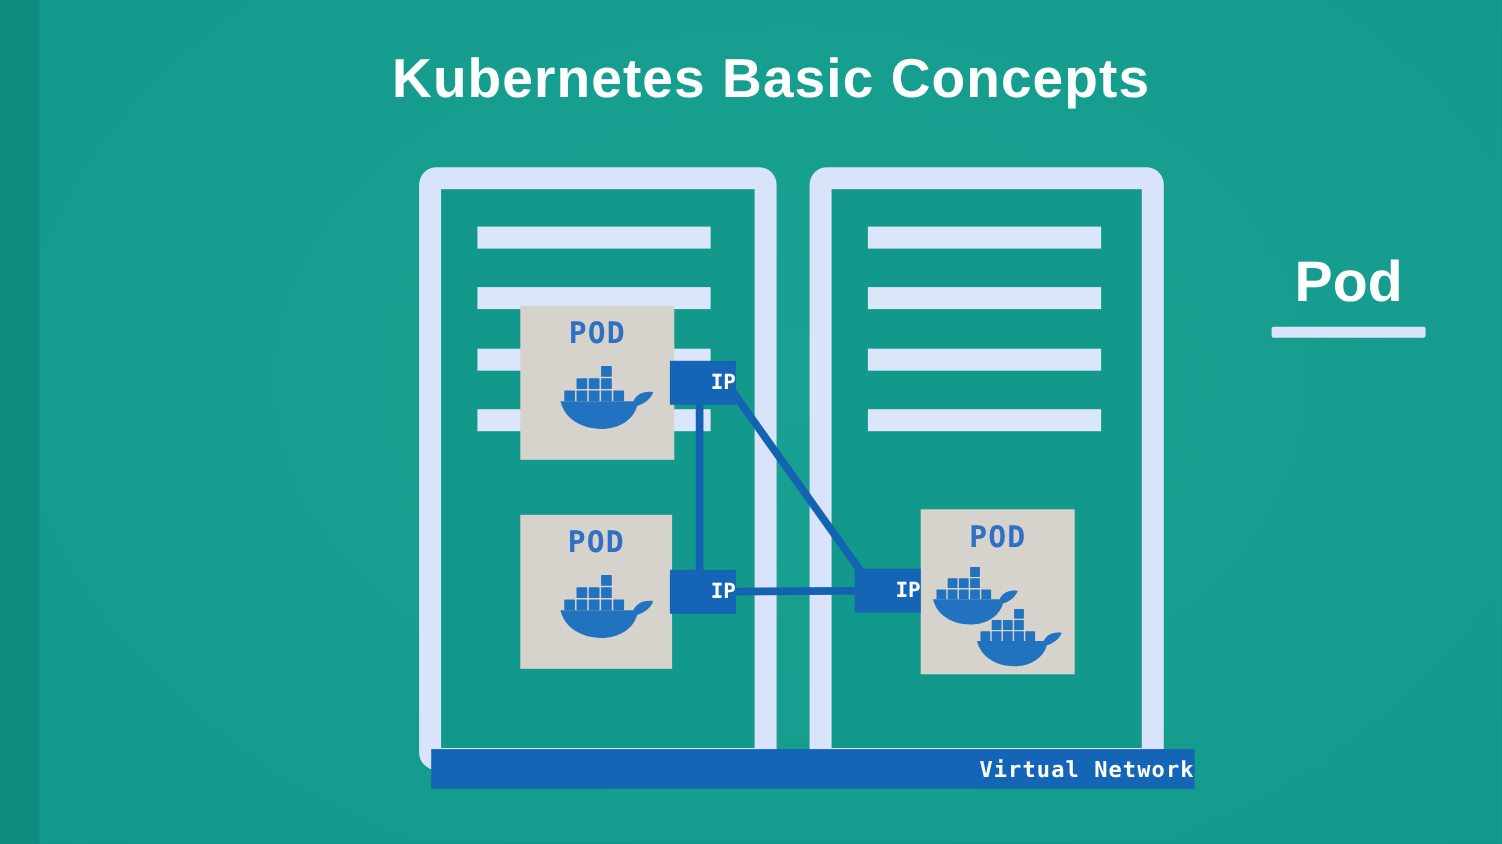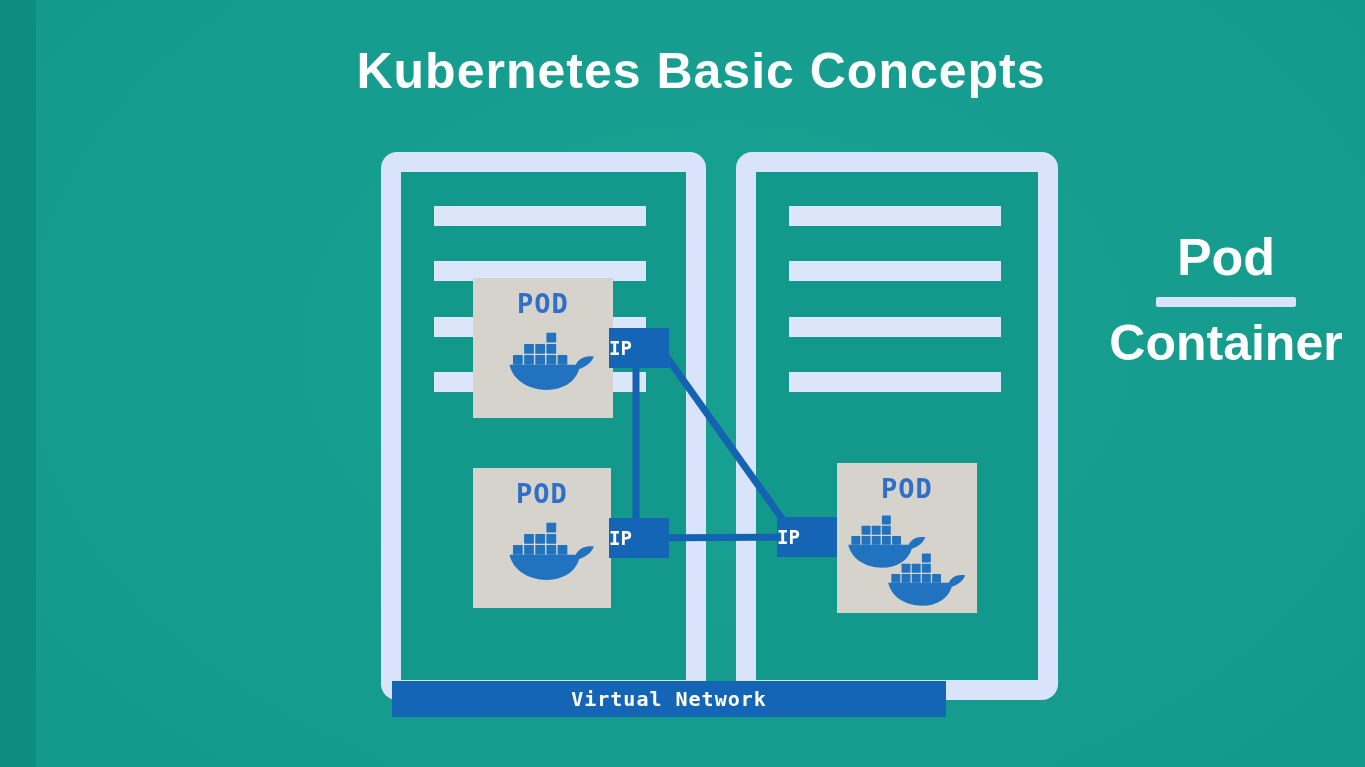--- a/index.html
+++ b/index.html
@@ -33,31 +33,31 @@
     font-family:"DejaVu Sans Mono", monospace; font-weight:bold;
     color:#2f6fc6; font-size:27px; letter-spacing:1px;
   }
   .whale { position:absolute; }
   .whale-a  { left:33px; top:52px; width:92px; }
   .whale-b1 { left:8px;  top:50px; width:84px; }
   .whale-b2 { left:48px; top:88px; width:84px; }
   
   .ip {
     position:absolute; width:60px; height:40px; background:#1565b6; z-index:4;
-    display:flex; align-items:center; justify-content:flex-start;
+    display:flex; align-items:center; justify-content:flex-end;
     color:#ffffff; font-family:"DejaVu Sans Mono", monospace; font-weight:bold; font-size:19px;
   }
   .ip-1 { left:573px; top:328px; }
   .ip-2 { left:573px; top:518px; }
   .ip-3 { left:741px; top:517px; }
   
   .vnet {
-    position:absolute; left:356px; top:681px; width:554px; height:36px;
+    position:absolute; left:356px; top:681px; width:657px; height:36px;
     background:#1565b6; z-index:5;
-    display:flex; align-items:center; justify-content:center;
+    display:flex; align-items:center; justify-content:flex-end;padding-left:37px;
   }
   .vnet-label {
     color:#ffffff; font-family:"DejaVu Sans Mono", monospace;
     font-weight:bold; font-size:20px; letter-spacing:1px;
   }
   
   .legend {
     position:absolute; left:1040px; top:230px; width:300px; z-index:1;
     display:flex; flex-direction:column; align-items:center;
     color:#ffffff; font-weight:bold;
@@ -173,16 +173,15 @@
     <span>IP</span>
   </div>
 
   <div class="vnet">
     <span class="vnet-label">Virtual Network</span>
   </div>
 
   <div class="legend">
     <div class="legend-num">Pod</div>
     <div class="legend-divider"></div>
-    <div class="legend-den">Container</div>
   </div>
 
 </div>
 
 </body></html>

